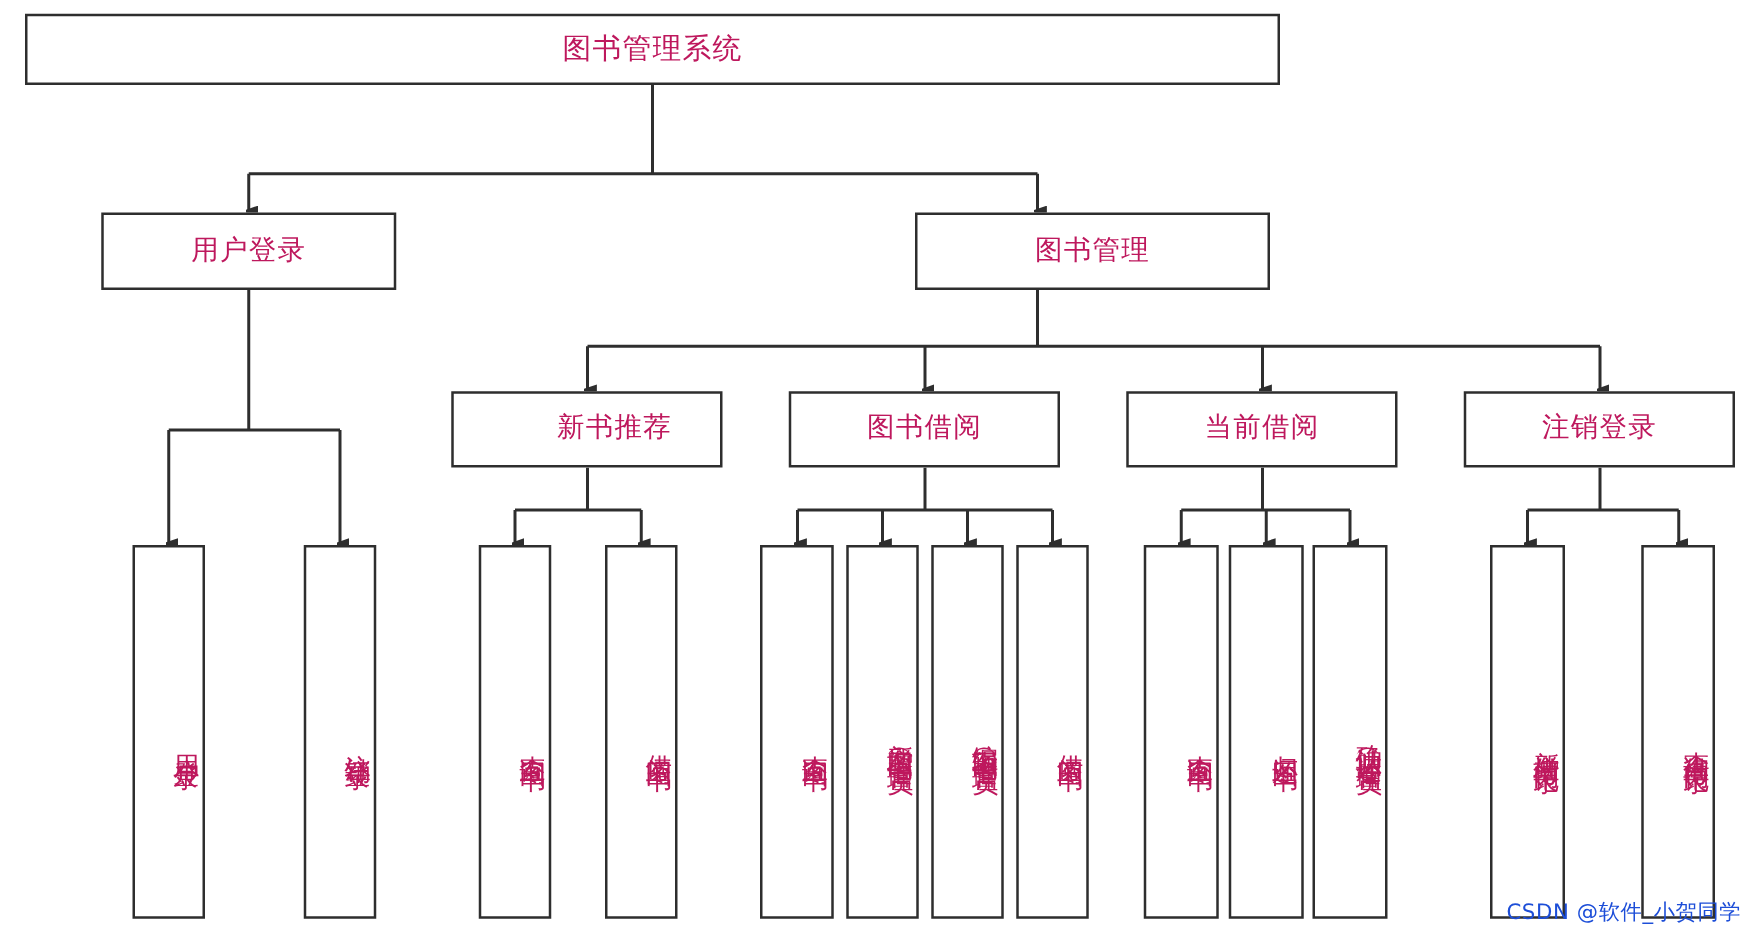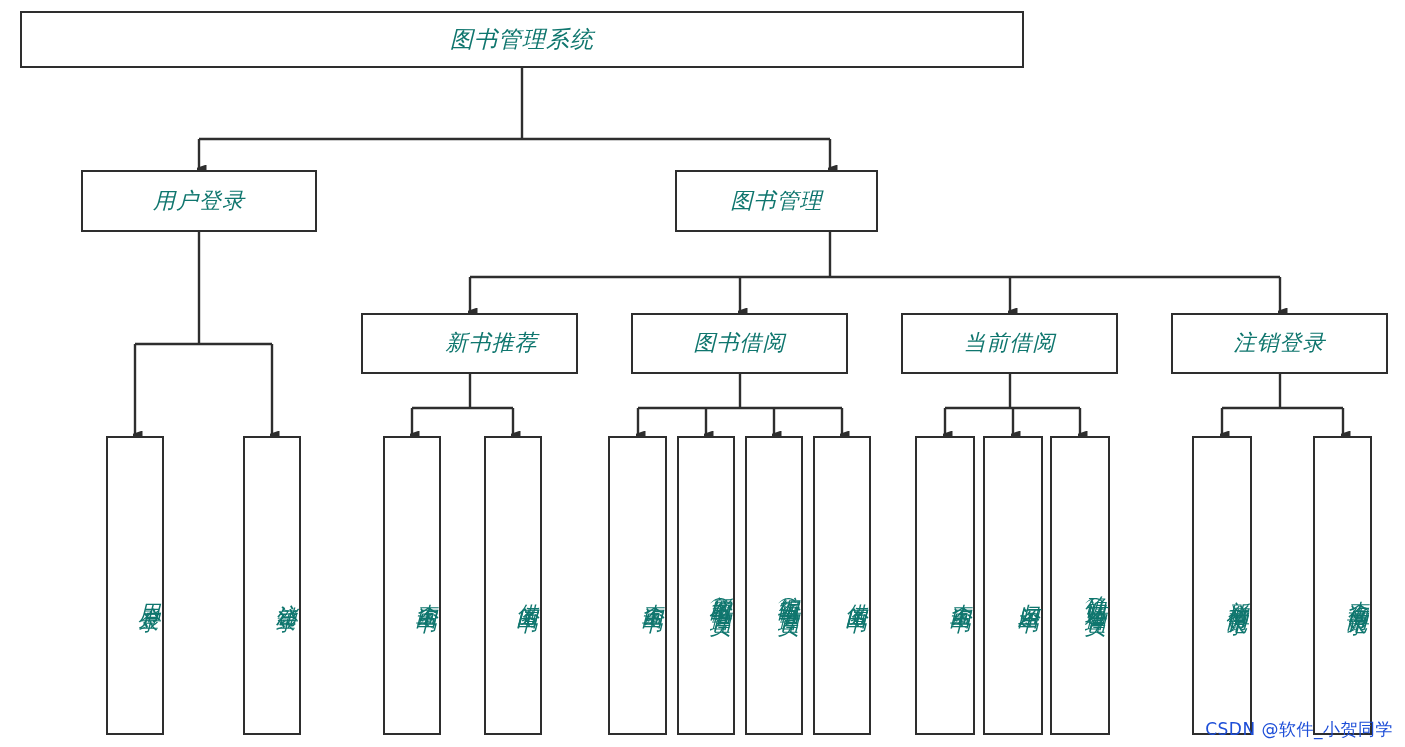--- a/index.html
+++ b/index.html
@@ -27,22 +27,21 @@
     pointer-events: none;
   }
   .node {
     position: absolute;
     box-sizing: border-box;
     background: #ffffff;
     border: 2px solid #2e2e2e;
     display: flex;
     align-items: center;
     justify-content: center;
-    color: #0f766e;
-    font-style: italic;
+    color: #be185d;
   }
   .node.horiz {
     font-size: 22px;
     letter-spacing: 1px;
     line-height: 1.2;
   }
   .node.root {
     font-size: 23px;
   }
   .node.vert {
@@ -121,21 +120,21 @@
   </svg>
 
   <div class="node horiz root" style="left: 20px; top: 11px; width: 1004px; height: 57px;">
       <span>图书管理系统</span>
     </div>
 
   <div class="node horiz" style="left: 81px; top: 170px; width: 236px; height: 62px;">
       <span>用户登录</span>
     </div>
 
-  <div class="node horiz" style="left: 675px; top: 170px; width: 203px; height: 62px;">
+  <div class="node horiz" style="left: 732px; top: 170px; width: 284px; height: 62px;">
       <span>图书管理</span>
     </div>
 
   <div class="node horiz" style="left: 361px; top: 313px; width: 217px; height: 61px; padding-left: 44px;">
       <span>新书推荐</span>
     </div>
 
   <div class="node horiz" style="left: 631px; top: 313px; width: 217px; height: 61px;">
       <span>图书借阅</span>
     </div>

